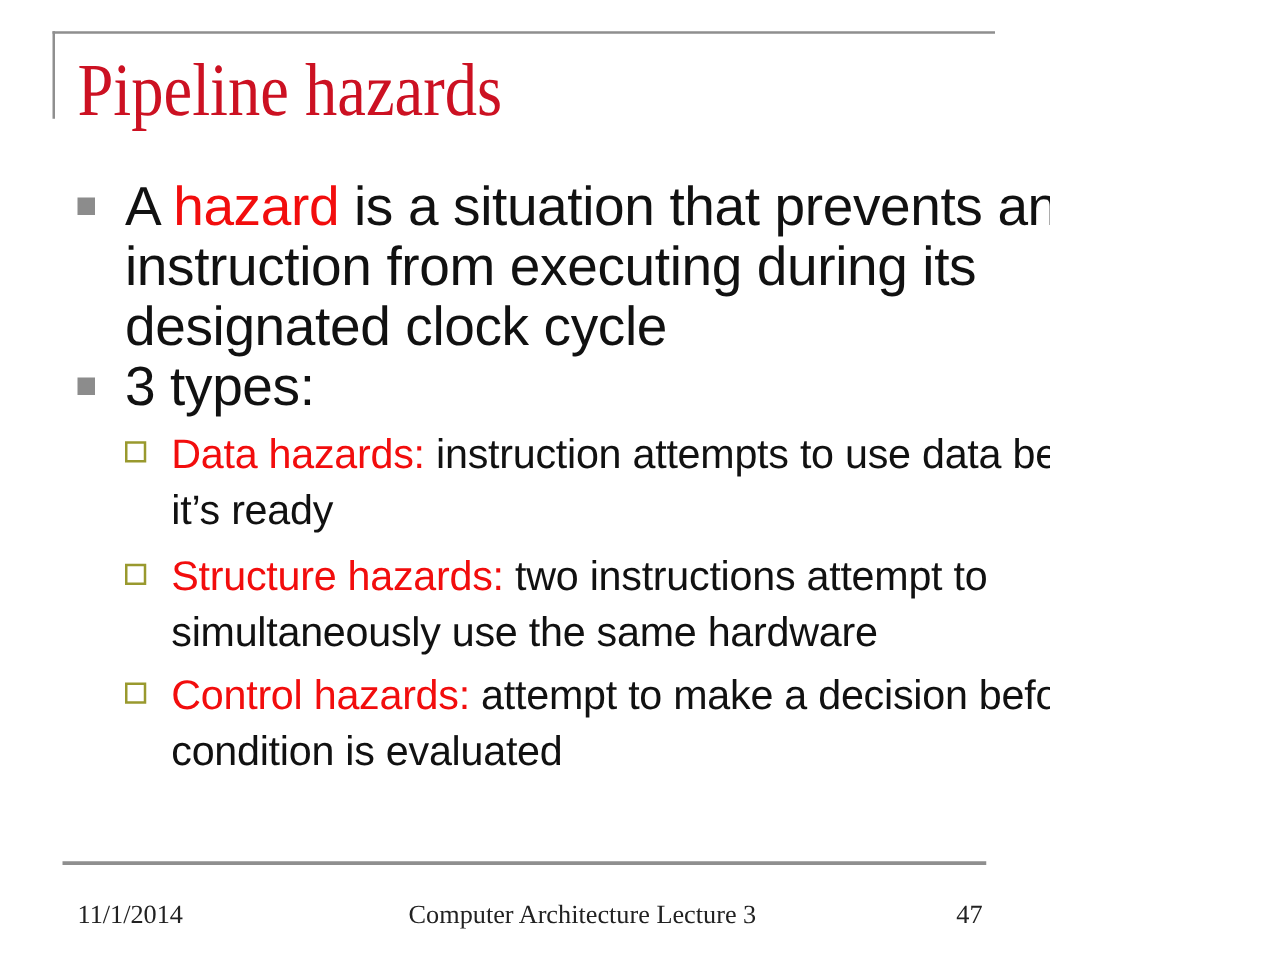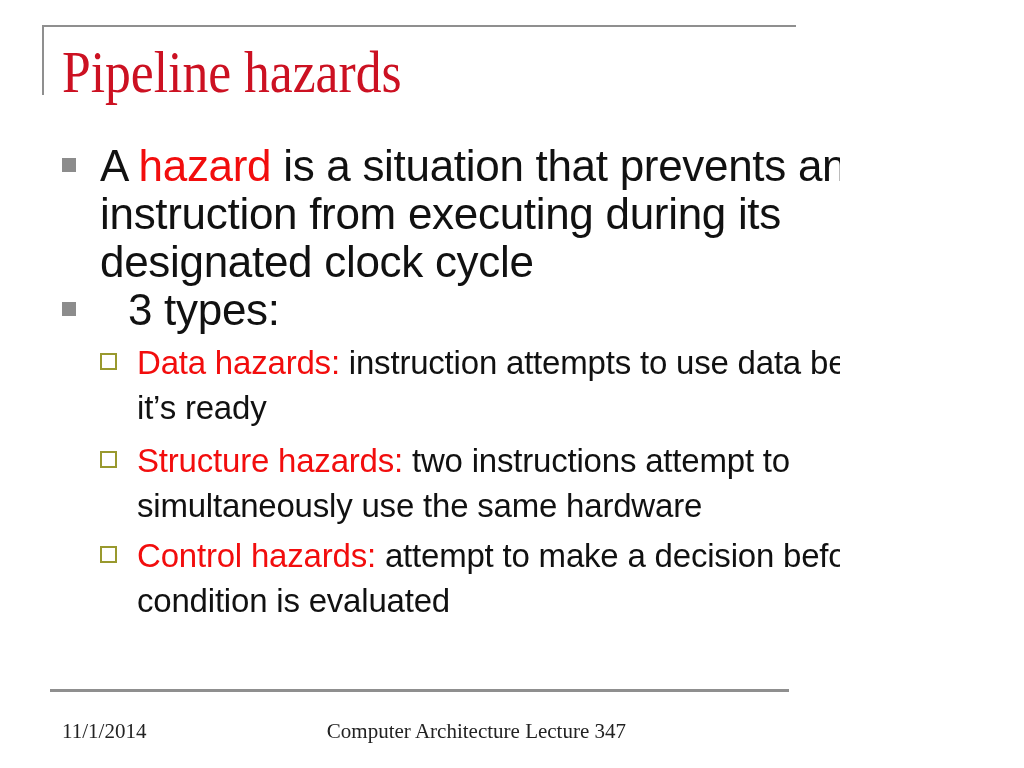--- a/index.html
+++ b/index.html
@@ -62,40 +62,40 @@
     width:17px;height:17px;
     background:#ffffff;
     border:2px solid var(--sub-bullet-olive,#99992E);
     margin:13px 20px 0 0;
   }
   .l2 p{
     font-size:33px;line-height:45px;
     width:800px;
     letter-spacing:-0.2px;
   }
-  .li-types{margin-top:0;gap:28px;}
+  .li-types{margin-top:0;}
   .li-sub1{margin-top:8px;}
   .li-sub2{margin-top:6px;}
   .li-sub3{margin-top:5px;}
   .red{color:var(--emphasis-red,#F20D0D);}
 
   
   .footer-rule{
     position:absolute;left:50px;right:51px;top:689px;height:3px;
     background:var(--rule-gray,#8F8F8F);
   }
   .footer{
     position:absolute;left:62px;right:54px;top:719px;
     display:flex;align-items:baseline;
     font-family:"Liberation Serif",serif;
     font-size:21px;color:var(--footer-text,#222222);
   }
   .footer .f-date{flex:1;text-align:left;}
   .footer .f-center{flex:2;text-align:right;}
-  .footer .f-page{flex:1;text-align:left;}
+  .footer .f-page{flex:1;text-align:right;}
 </style>
 </head>
 <body>
 
 <div class="slide">
 
   <div class="title-topline"></div>
   <div class="title-vline"></div>
   <h1 class="title">Pipeline hazards</h1>
 

